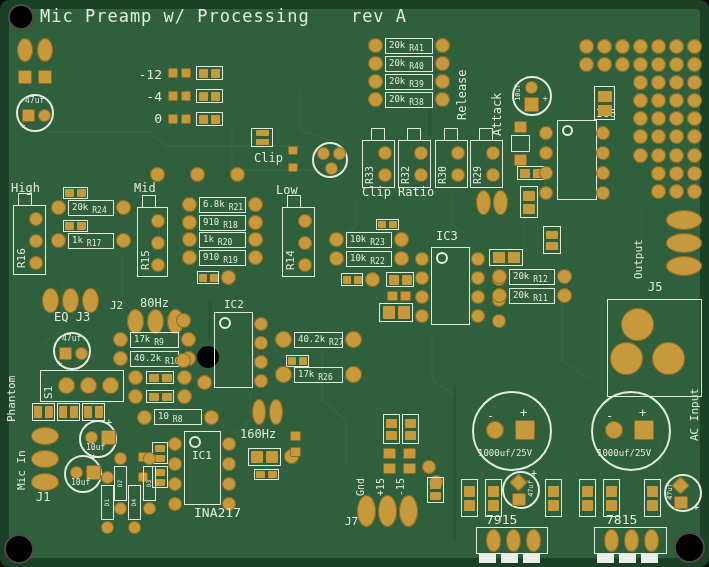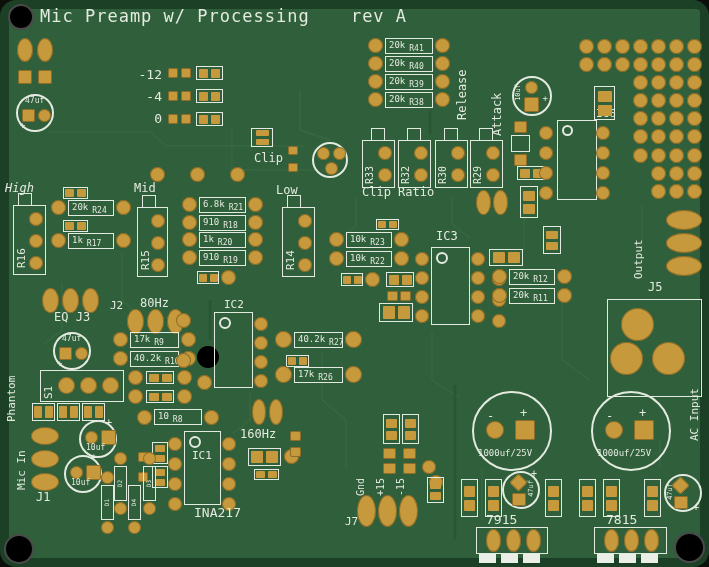--- a/index.html
+++ b/index.html
@@ -1,17 +1,17 @@
 <!DOCTYPE html>
 <html><head>
 <meta charset="utf-8">
 <style>
   html,body{margin:0;padding:0;background:#0b100b;}
   *{box-sizing:border-box;}
-  .board{position:relative;width:709px;height:567px;background:#1c4026;border-radius:16px;overflow:hidden;
+  .board{position:relative;width:709px;height:567px;background:#1c4026;border-radius:9px;overflow:hidden;
          font-family:"DejaVu Sans Mono",monospace;color:#e3eadf;}
   .inner{position:absolute;left:9px;top:9px;width:691px;height:549px;background:#305f3b;border-radius:4px;}
   .abs{position:absolute;}
   .silk{color:#e3eadf;white-space:nowrap;line-height:1.05;}
   .vtext{writing-mode:vertical-rl;transform:rotate(180deg);}
   .pad{background:#c6993c;border-radius:50%;box-shadow:inset 0 0 0 1px rgba(88,64,18,.5);}
   .sqp{background:#c6993c;border-radius:2px;box-shadow:inset 0 0 0 1px rgba(88,64,18,.5);}
   .oval{background:#c6993c;border-radius:50%;box-shadow:inset 0 0 0 1px rgba(88,64,18,.5);}
   .hole{background:#000;border-radius:50%;box-shadow:0 0 0 2px #4a4a4a;}
   .sbox{border:1.5px solid #e3eadf;}
@@ -405,21 +405,21 @@
       <i style="width:12px;height:13px;"></i>
     </div>
 
   <div class="abs oval" style="left:476px;top:190px;width:15px;height:25px;"></div>
   <div class="abs oval" style="left:493px;top:190px;width:15px;height:25px;"></div>
   <div class="abs smdv" style="left:543px;top:226px;width:18px;height:28px;">
       <i style="width:12px;height:8px;"></i>
       <i style="width:12px;height:8px;"></i>
     </div>
 
-  <div class="abs silk" style="left:5px;top:182px;font-size:12px;font-style:italic;">High</div>
+  <div class="abs silk" style="left:11px;top:182px;font-size:12px;">High</div>
   <div class="pot" style="left:13px;top:205px;width:33px;height:70px;">
     <div class="notch" style="left:4px;top:-13px;width:14px;height:12px;"></div>
     <span class="silk vtext" style="position:absolute;left:2px;top:8px;height:54px;font-size:11px;">R16</span>
     <div class="pcol" style="right:2px;top:6px;">
         <i></i>
         <i></i>
         <i></i>
       </div>
   </div>
   <div class="abs smdh" style="left:63px;top:187px;width:25px;height:12px;">

